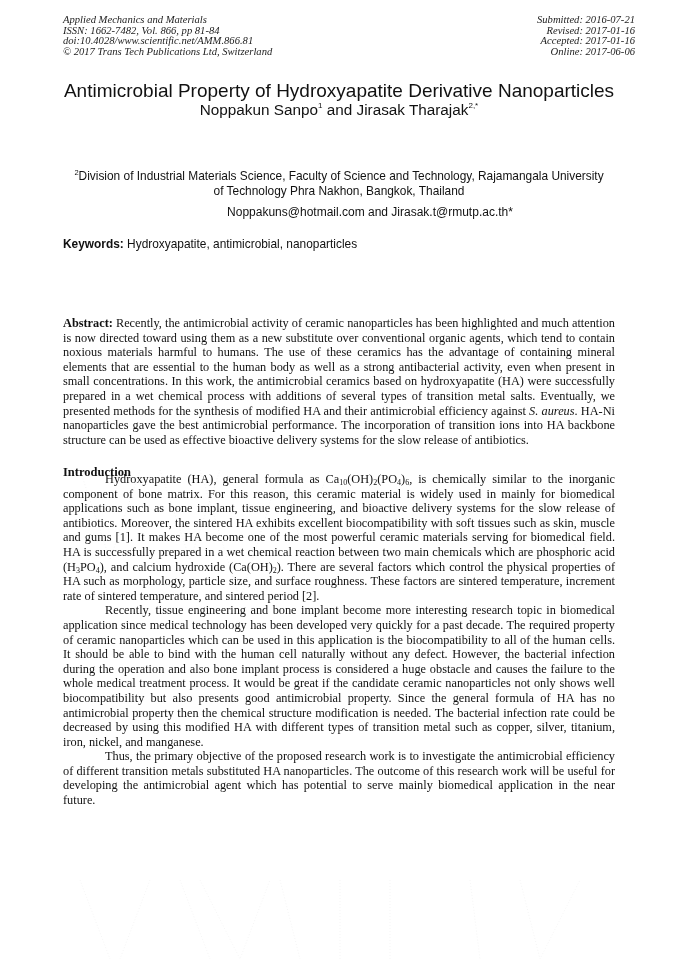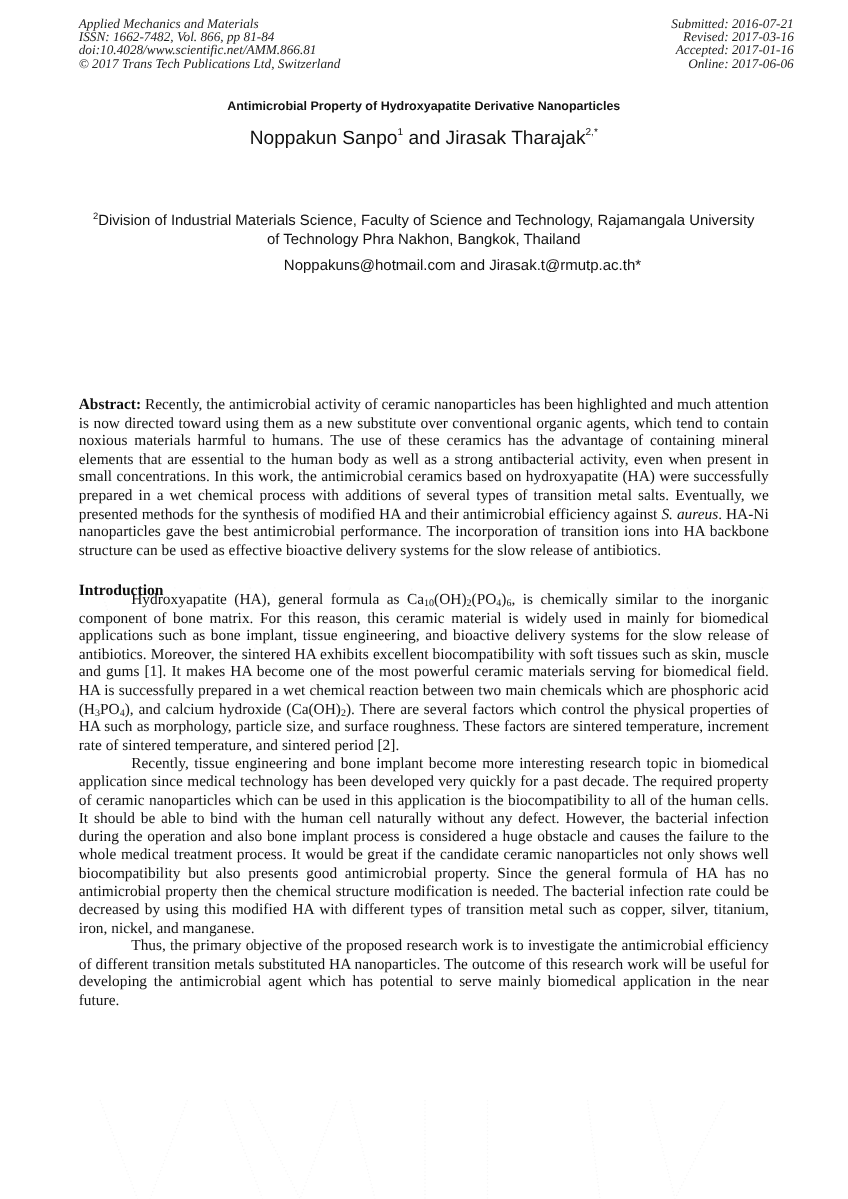--- a/index.html
+++ b/index.html
@@ -2,21 +2,21 @@
 <html><head>
 <meta charset="utf-8">
 <style>
   html, body { margin: 0; padding: 0; background: #ffffff; }
   body { width: 678px; height: 959px; position: relative; overflow: hidden; color: #111; }
   .page { position: absolute; left: 0; top: 0; width: 678px; height: 683px; padding-left: 20px; }
 
   .hdr-left { position: absolute; left: 63px; top: 15px; font-family: "Liberation Serif", serif; font-style: italic; font-size: 10.6px; line-height: 10.6px; color: #222; }
   .hdr-right { position: absolute; right: 63px; top: 15px; font-family: "Liberation Serif", serif; font-style: italic; font-size: 10.6px; line-height: 10.6px; text-align: right; color: #222; }
 
-  .title { position: absolute; left: 0; width: 678px; top: 80px; text-align: center; font-family: "Liberation Sans", sans-serif; font-weight: bold; font-size: 10px; color: #111; }
+  .title { position: absolute; left: 0; width: 678px; top: 80px; text-align: center; font-family: "Liberation Sans", sans-serif; font-weight: normal; font-size: 19px; color: #111; }
   .authors { position: absolute; left: 0; width: 678px; top: 101px; text-align: center; font-family: "Liberation Sans", sans-serif; font-size: 15.3px; color: #111; }
   .authors sup { font-size: 8px; vertical-align: 7px; }
   .affil { position: absolute; left: 70px; width: 538px; text-align: center; font-family: "Liberation Sans", sans-serif; font-size: 11.9px; line-height: 14.5px; color: #111; }
   .affil sup { font-size: 7.5px; vertical-align: 5px; }
   .aff1 { top: 129px; }
   .aff2 { top: 166px; }
   .email { position: absolute; left: 0; width: 678px; top: 205px; text-align: center; font-family: "Liberation Sans", sans-serif; font-size: 12px; color: #111; margin-left: 31px; }
   .keywords { position: absolute; left: 63px; top: 237px; font-family: "Liberation Sans", sans-serif; font-size: 11.9px; color: #111; }
   .keywords b { font-weight: bold; }
 
@@ -51,34 +51,35 @@
 
   <div class="hdr-left">
     <div>Applied Mechanics and Materials</div>
     <div>ISSN: 1662-7482, Vol. 866, pp 81-84</div>
     <div>doi:10.4028/www.scientific.net/AMM.866.81</div>
     <div>© 2017 Trans Tech Publications Ltd, Switzerland</div>
   </div>
 
   <div class="hdr-right">
     <div>Submitted: 2016-07-21</div>
-    <div>Revised: 2017-03-16</div>
+    <div>Revised: 2017-01-16</div>
     <div>Accepted: 2017-01-16</div>
     <div>Online: 2017-06-06</div>
   </div>
 
   <div class="title">Antimicrobial Property of Hydroxyapatite Derivative Nanoparticles</div>
 
   <div class="authors"><span>Noppakun Sanpo</span><sup>1</sup><span> and </span><span>Jirasak Tharajak</span><sup>2,*</sup></div>
 
 
   <div class="affil aff2"><sup>2</sup><span>Division of Industrial Materials Science, Faculty of Science and Technology, Rajamangala University of Technology Phra Nakhon, Bangkok, Thailand</span></div>
 
   <div class="email">Noppakuns@hotmail.com and Jirasak.t@rmutp.ac.th*</div>
 
+  <div class="keywords"><b>Keywords:</b><span> Hydroxyapatite, antimicrobial, nanoparticles</span></div>
 
   <div class="body-block abstract"><b>Abstract:</b><span> Recently, the antimicrobial activity of ceramic nanoparticles has been highlighted and much attention is now directed toward using them as a new substitute over conventional organic agents, which tend to contain noxious materials harmful to humans. The use of these ceramics has the advantage of containing mineral elements that are essential to the human body as well as a strong antibacterial activity, even when present in small concentrations. In this work, the antimicrobial ceramics based on hydroxyapatite (HA) were successfully prepared in a wet chemical process with additions of several types of transition metal salts. Eventually, we presented methods for the synthesis of modified HA and their antimicrobial efficiency against </span><i>S. aureus</i><span>. HA-Ni nanoparticles gave the best antimicrobial performance. The incorporation of transition ions into HA backbone structure can be used as effective bioactive delivery systems for the slow release of antibiotics.</span></div>
 
   <div class="section-head">Introduction</div>
 
   <div class="body-block intro">
     <p><span>Hydroxyapatite (HA), general formula as Ca</span><sub>10</sub><span>(OH)</span><sub>2</sub><span>(PO</span><sub>4</sub><span>)</span><sub>6</sub><span>, is chemically similar to the inorganic component of bone matrix. For this reason, this ceramic material is widely used in mainly for biomedical applications such as bone implant, tissue engineering, and bioactive delivery systems for the slow release of antibiotics. Moreover, the sintered HA exhibits excellent biocompatibility with soft tissues such as skin, muscle and gums [1]. It makes HA become one of the most powerful ceramic materials serving for biomedical field. HA is successfully prepared in a wet chemical reaction between two main chemicals which are phosphoric acid (H</span><sub>3</sub><span>PO</span><sub>4</sub><span>), and calcium hydroxide (Ca(OH)</span><sub>2</sub><span>). There are several factors which control the physical properties of HA such as morphology, particle size, and surface roughness. These factors are sintered temperature, increment rate of sintered temperature, and sintered period [2].</span></p>
     <p>Recently, tissue engineering and bone implant become more interesting research topic in biomedical application since medical technology has been developed very quickly for a past decade. The required property of ceramic nanoparticles which can be used in this application is the biocompatibility to all of the human cells. It should be able to bind with the human cell naturally without any defect. However, the bacterial infection during the operation and also bone implant process is considered a huge obstacle and causes the failure to the whole medical treatment process. It would be great if the candidate ceramic nanoparticles not only shows well biocompatibility but also presents good antimicrobial property. Since the general formula of HA has no antimicrobial property then the chemical structure modification is needed. The bacterial infection rate could be decreased by using this modified HA with different types of transition metal such as copper, silver, titanium, iron, nickel, and manganese.</p>
     <p>Thus, the primary objective of the proposed research work is to investigate the antimicrobial efficiency of different transition metals substituted HA nanoparticles. The outcome of this research work will be useful for developing the antimicrobial agent which has potential to serve mainly biomedical application in the near future.</p>
   </div>

